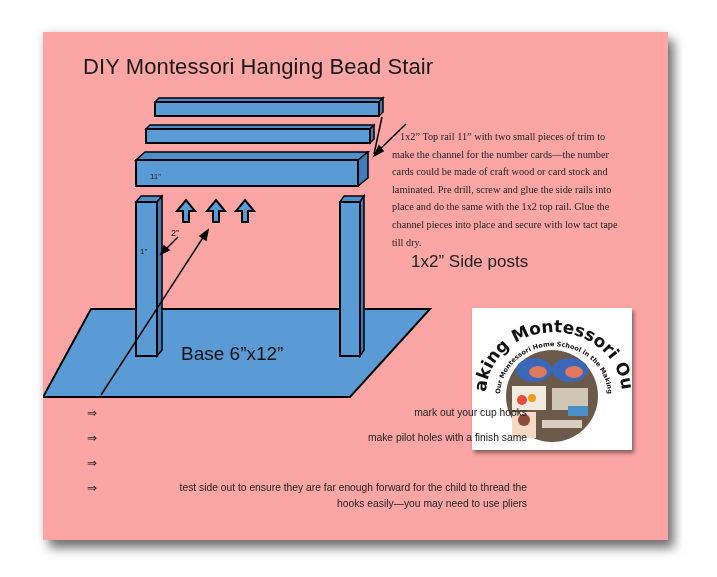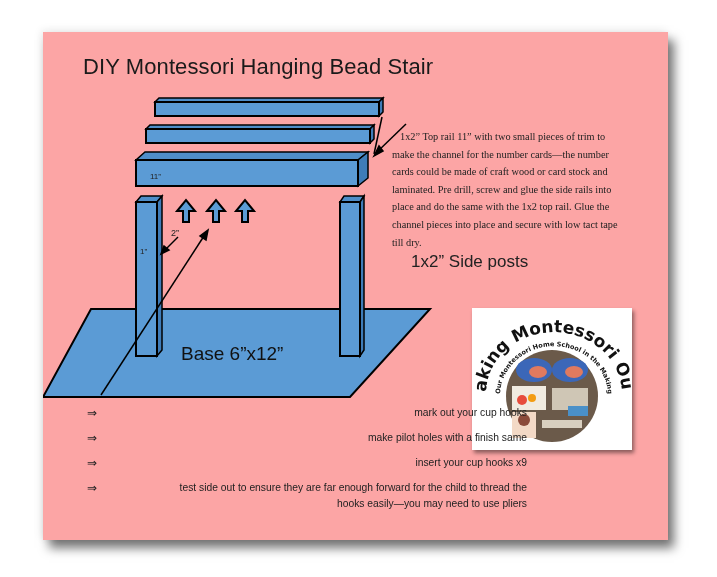--- a/index.html
+++ b/index.html
@@ -119,20 +119,19 @@
     <div class="step">
       <span class="arrow">⇒</span>
       <span class="txt">mark out your cup hooks</span>
     </div>
     <div class="step">
       <span class="arrow">⇒</span>
       <span class="txt">make pilot holes  with a finish same</span>
     </div>
     <div class="step">
       <span class="arrow">⇒</span>
-      <span class="txt">insert your cup hooks  x9</span>
     </div>
     <div class="step">
       <span class="arrow">⇒</span>
       <span class="txt">test side out to ensure they are far enough forward for the child to thread the hooks easily—you may need to use pliers</span>
     </div>
   </div>
 </div>
 
 </body></html>

